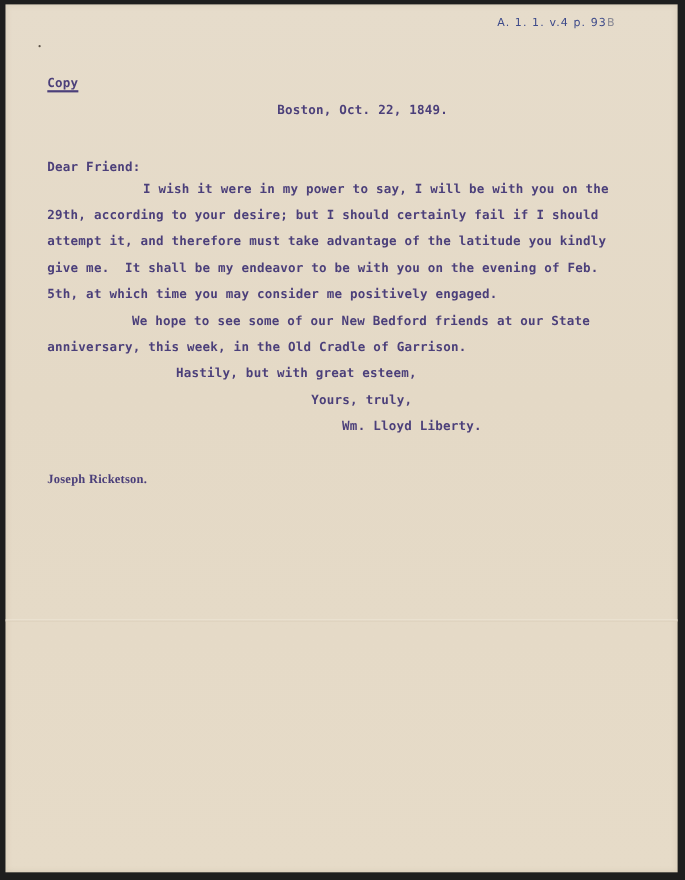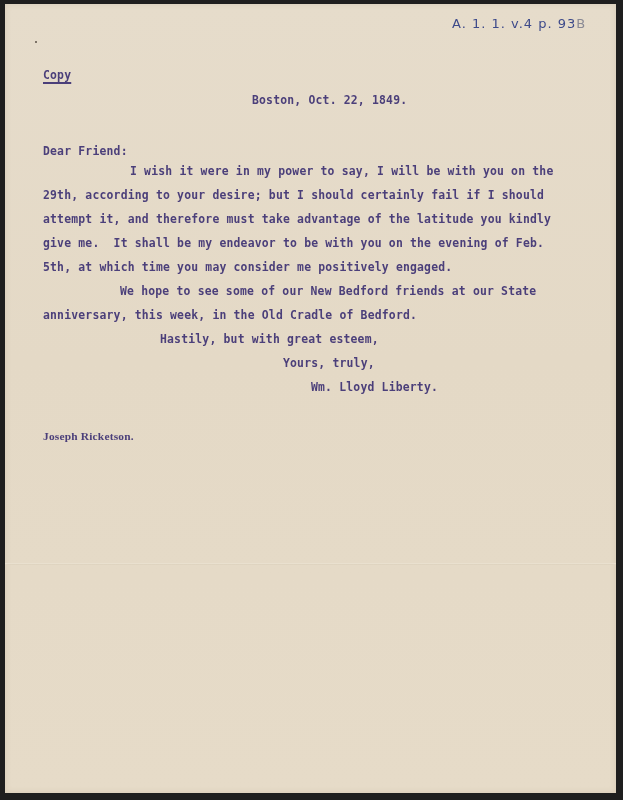--- a/index.html
+++ b/index.html
@@ -37,21 +37,21 @@
       font-size: 11.4px;
       font-weight: bold;
       color: #4b3f7a;
       white-space: pre;
       letter-spacing: 0.2px;
       line-height: 1;
     }
     .handwritten {
       position: absolute;
       font-family: "DejaVu Sans", sans-serif;
-      font-size: 13px;
+      font-size: 10px;
       color: #3d4a8a;
       white-space: pre;
       letter-spacing: 1px;
     }
     .handwritten .pencil {
       color: #8a8a95;
     }
     .copy {
       text-decoration: underline;
       text-decoration-thickness: 2px;
@@ -81,19 +81,19 @@
 
 <div class="ink" style="left:43px; top:146px;">Dear Friend:</div>
 
 <div class="ink" style="left:130px; top:166px;">I wish it were in my power to say, I will be with you on the</div>
 <div class="ink" style="left:43px; top:190px;">29th, according to your desire; but I should certainly fail if I should</div>
 <div class="ink" style="left:43px; top:214px;">attempt it, and therefore must take advantage of the latitude you kindly</div>
 <div class="ink" style="left:43px; top:238px;">give me.  It shall be my endeavor to be with you on the evening of Feb.</div>
 <div class="ink" style="left:43px; top:262px;">5th, at which time you may consider me positively engaged.</div>
 
 <div class="ink" style="left:120px; top:286px;">We hope to see some of our New Bedford friends at our State</div>
-<div class="ink" style="left:43px; top:310px;">anniversary, this week, in the Old Cradle of Bedford.</div>
+<div class="ink" style="left:43px; top:310px;">anniversary, this week, in the Old Cradle of Garrison.</div>
 <div class="ink" style="left:116px; top:334px;padding-left:44px;">Hastily, but with great esteem,</div>
 
 <div class="ink" style="left:283px; top:358px;">Yours, truly,</div>
 <div class="ink" style="left:311px; top:382px;">Wm. Lloyd Liberty.</div>
 
 <div class="ink" style="left:43px; top:431px;font-family:Liberation Serif, serif;">Joseph Ricketson.</div>
 
 </body></html>

